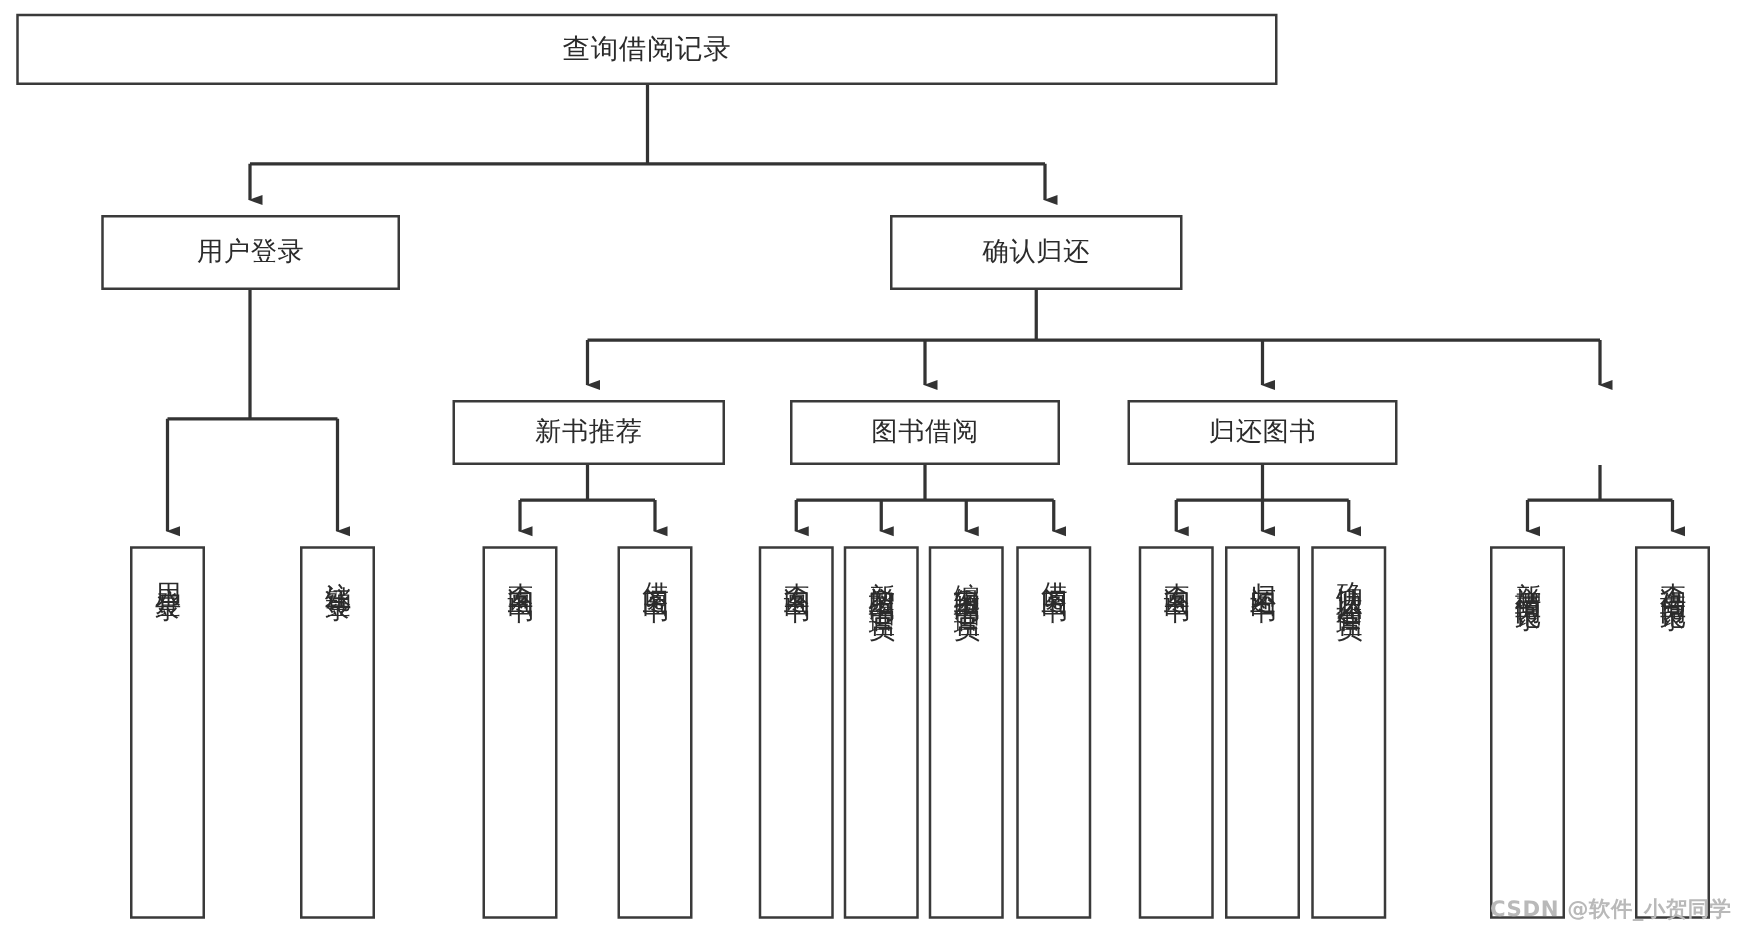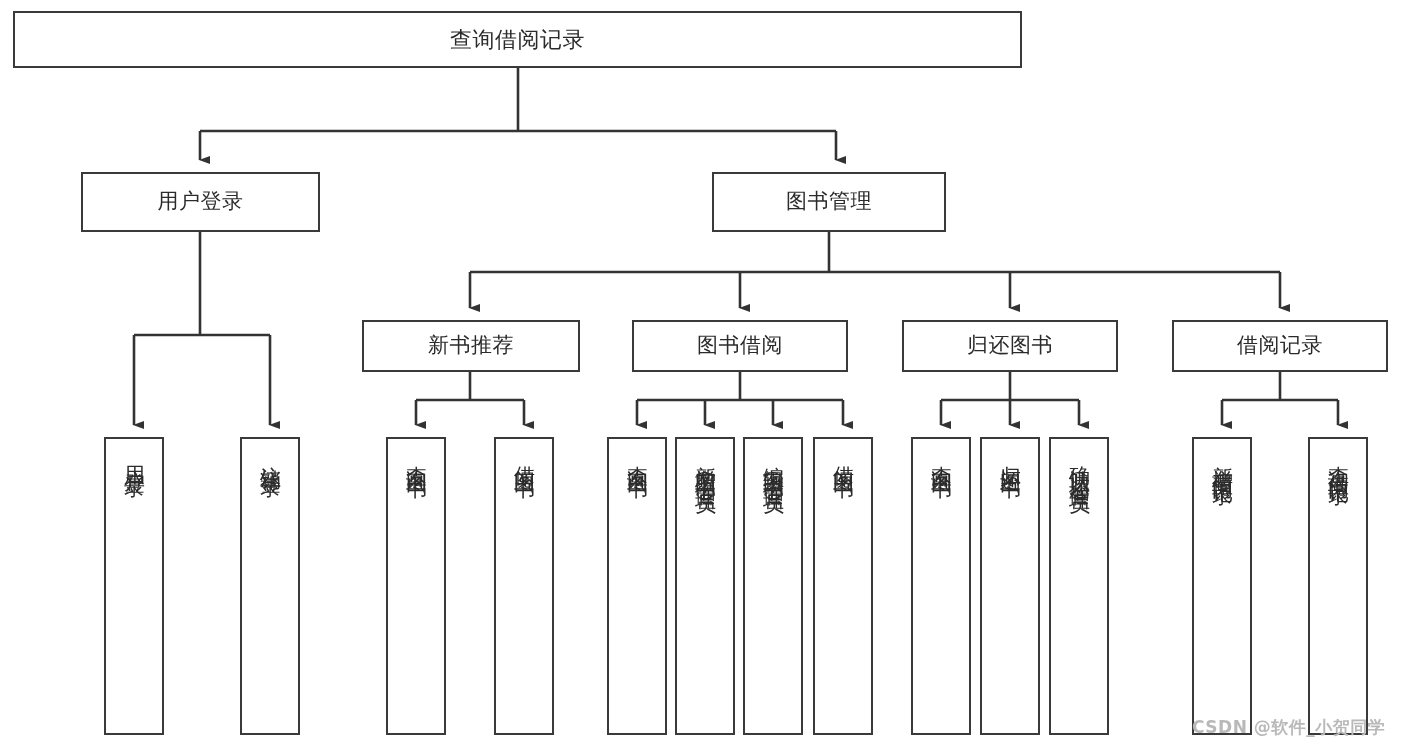--- a/index.html
+++ b/index.html
@@ -127,34 +127,31 @@
   </svg>
 
   <div class="node root horiz" style="left:13px; top:11px; width:1009px; height:57px;">
     <span class="label">查询借阅记录</span>
   </div>
 
   <div class="node horiz" style="left:81px; top:172px; width:239px; height:60px;">
     <span class="label">用户登录</span>
   </div>
   <div class="node horiz" style="left:712px; top:172px; width:234px; height:60px;">
-    <span class="label">图书管理</span>
+    <span class="label">确认归还</span>
   </div>
 
   <div class="node horiz" style="left:362px; top:320px; width:218px; height:52px;">
     <span class="label">新书推荐</span>
   </div>
   <div class="node horiz" style="left:632px; top:320px; width:216px; height:52px;">
     <span class="label">图书借阅</span>
   </div>
   <div class="node horiz" style="left:902px; top:320px; width:216px; height:52px;">
     <span class="label">归还图书</span>
-  </div>
-  <div class="node horiz" style="left:1172px; top:320px; width:216px; height:52px;">
-    <span class="label">借阅记录</span>
   </div>
 
   <div class="node vert" style="left:104px; top:437px; width:60px; height:298px;">
     <span class="label">用户登录</span>
   </div>
   <div class="node vert" style="left:240px; top:437px; width:60px; height:298px;">
     <span class="label">注销登录</span>
   </div>
 
   <div class="node vert" style="left:386px; top:437px; width:60px; height:298px;">

